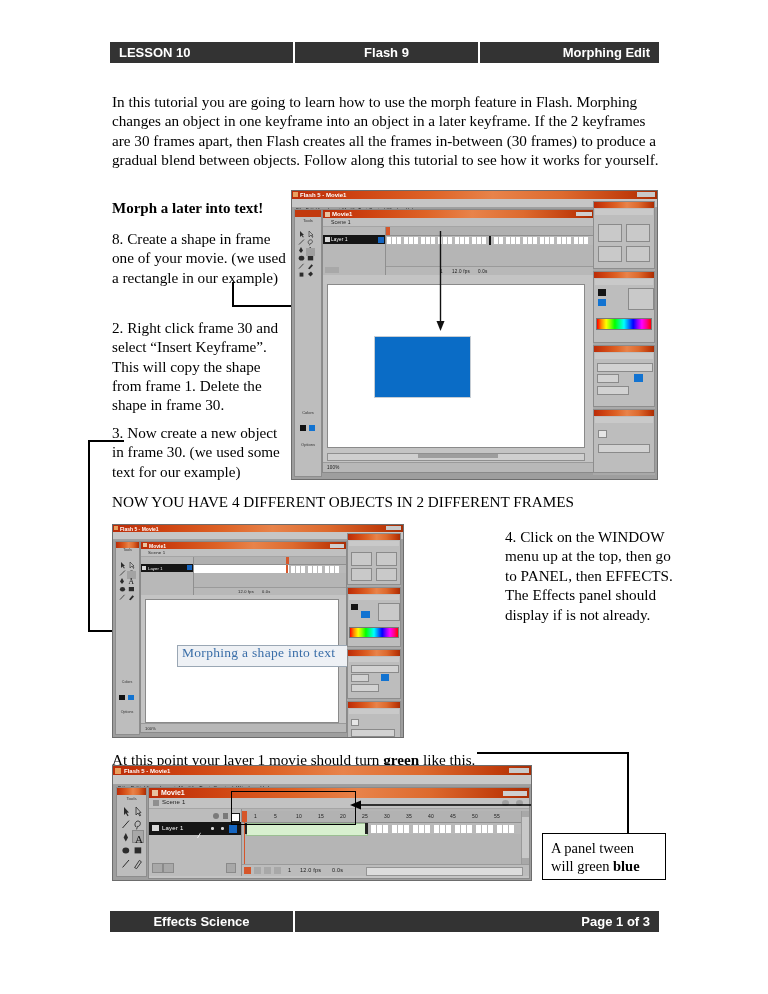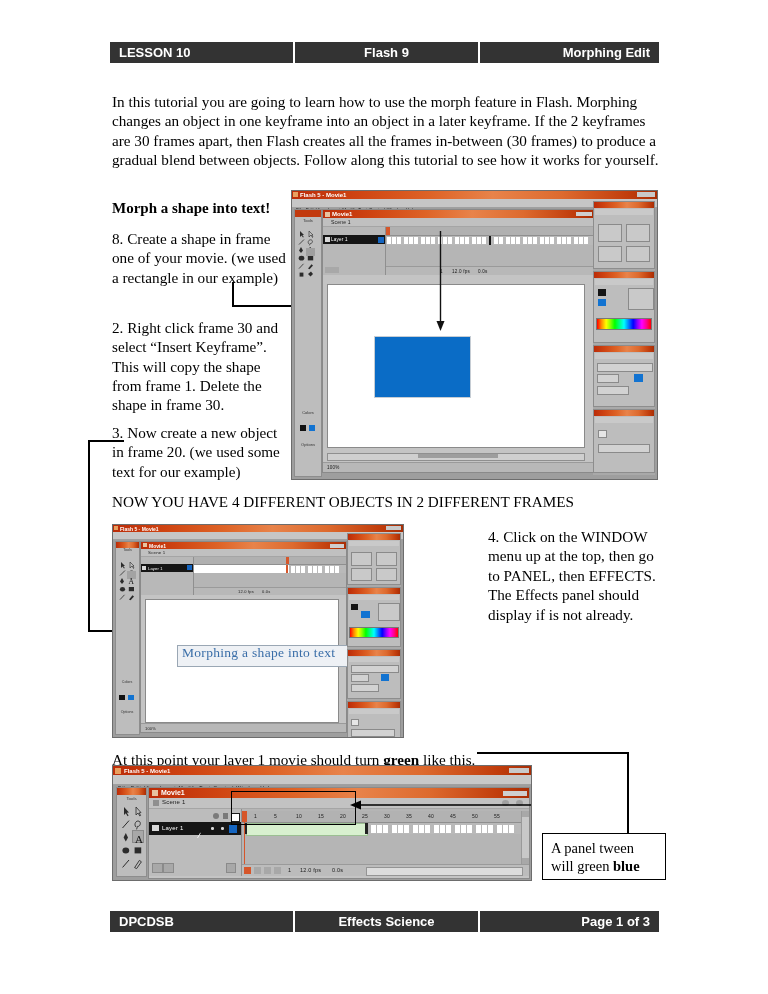--- a/index.html
+++ b/index.html
@@ -33,21 +33,21 @@
     position:absolute;left:112px;top:199px;
     font-size:15px;font-weight:bold;line-height:18px;
   }
   .step{
     position:absolute;left:112px;width:176px;
     font-size:15.2px;line-height:19.3px;
   }
   #step1{top:229px;}
   #step2{top:318px;}
   #step3{top:423px;}
-  #step4{position:absolute;left:488px;top:527px;width:180px;font-size:15.2px;line-height:19.4px;}
+  #step4{position:absolute;left:505px;top:527px;width:180px;font-size:15.2px;line-height:19.4px;}
   #step5{position:absolute;left:481px;top:631px;width:180px;font-size:15.2px;line-height:19.4px;}
   .note-line{
     position:absolute;left:112px;font-size:15.2px;line-height:19px;
   }
   #note-2objects{top:492px;}
   #note-green{top:750px;}
 
   
   #callout-blue{
     position:absolute;left:542px;top:833px;width:124px;height:47px;
@@ -132,24 +132,24 @@
 <div class="page">
 
   <div class="bar" id="header-bar">
     <div class="cell c1">LESSON 10</div>
     <div class="cell c2">Flash 9</div>
     <div class="cell c3">Morphing Edit</div>
   </div>
 
   <div class="intro">In this tutorial you are going to learn how to use the morph feature in Flash. Morphing changes an object in one keyframe into an object in a later keyframe. If the 2 keyframes are 30 frames apart, then Flash creates all the frames in-between (30 frames) to produce a gradual blend between objects. Follow along this tutorial to see how it works for yourself.</div>
 
-  <div class="h-morph">Morph a shape into text!</div>
+  <div class="h-morph">Morph a later into text!</div>
   <div class="step" id="step1">8. Create a shape in frame one of your movie. (we used a rectangle in our example)</div>
   <div class="step" id="step2">2. Right click frame 30 and select “Insert Keyframe”. This will copy the shape from frame 1. Delete the shape in frame 30.</div>
-  <div class="step" id="step3">3. Now create a new object in frame 20. (we used some text for our example)</div>
+  <div class="step" id="step3">3. Now create a new object in frame 30. (we used some text for our example)</div>
   <div class="note-line" id="note-2objects">NOW YOU HAVE 4 DIFFERENT OBJECTS IN 2 DIFFERENT FRAMES</div>
   <div id="step4">4. Click on the WINDOW menu up at the top, then go to PANEL, then EFFECTS. The Effects panel should display if is not already.</div>
 
   <div class="note-line" id="note-green">
     <span>At this point your layer 1 movie should turn </span><b>green</b><span> like this.</span>
   </div>
 
   <div id="callout-blue">
     <div>A panel tween</div>
     <div><span>will green </span><b>blue</b></div>
@@ -642,18 +642,17 @@
     </div>
 
     <div class="annbox" style="left:118px;top:25px;width:123px;height:32px;"></div>
     <svg style="position:absolute;left:236px;top:33px;" width="185" height="12">
       <line x1="10" y1="6" x2="184" y2="6" stroke="#000" stroke-width="1.6"></line>
       <polygon points="12,1.5 12,10.5 1,6" fill="#000"></polygon>
     </svg>
   </div>
 
   <div class="bar" id="footer-bar">
-    <div class="cell c1">DPCDSB</div>
     <div class="cell c2">Effects Science</div>
     <div class="cell c3">Page 1 of 3</div>
   </div>
 
 </div>
 
 </body></html>

